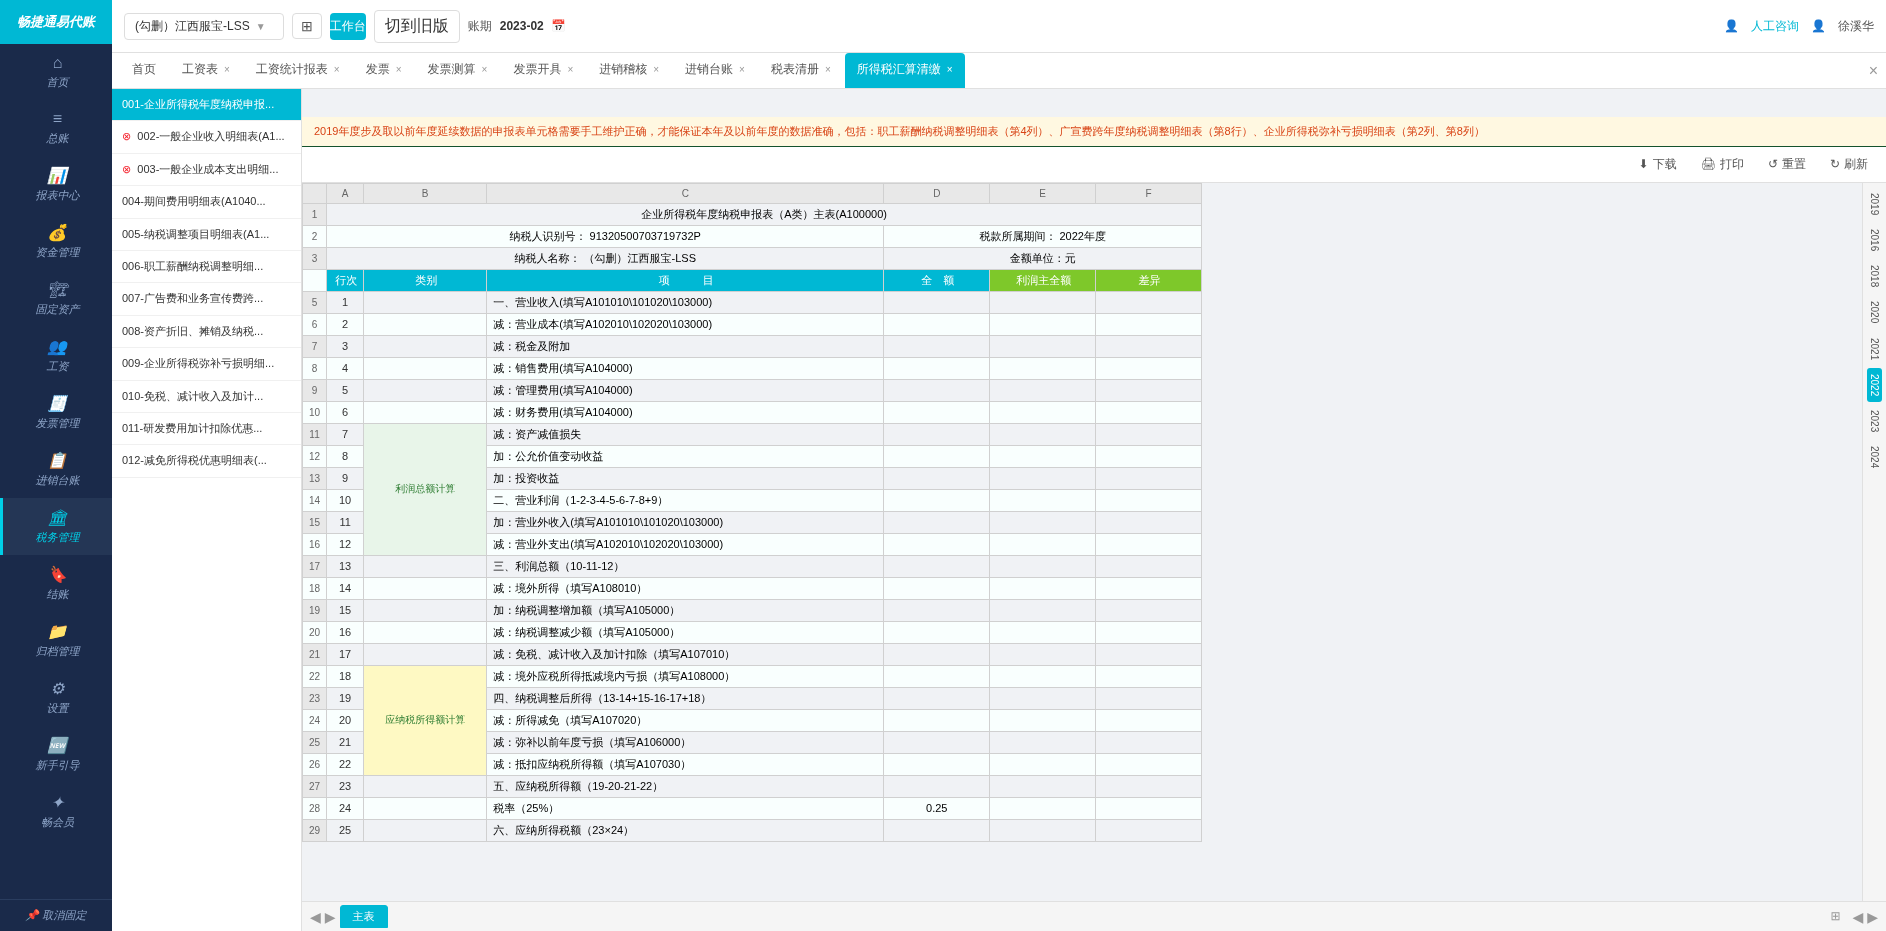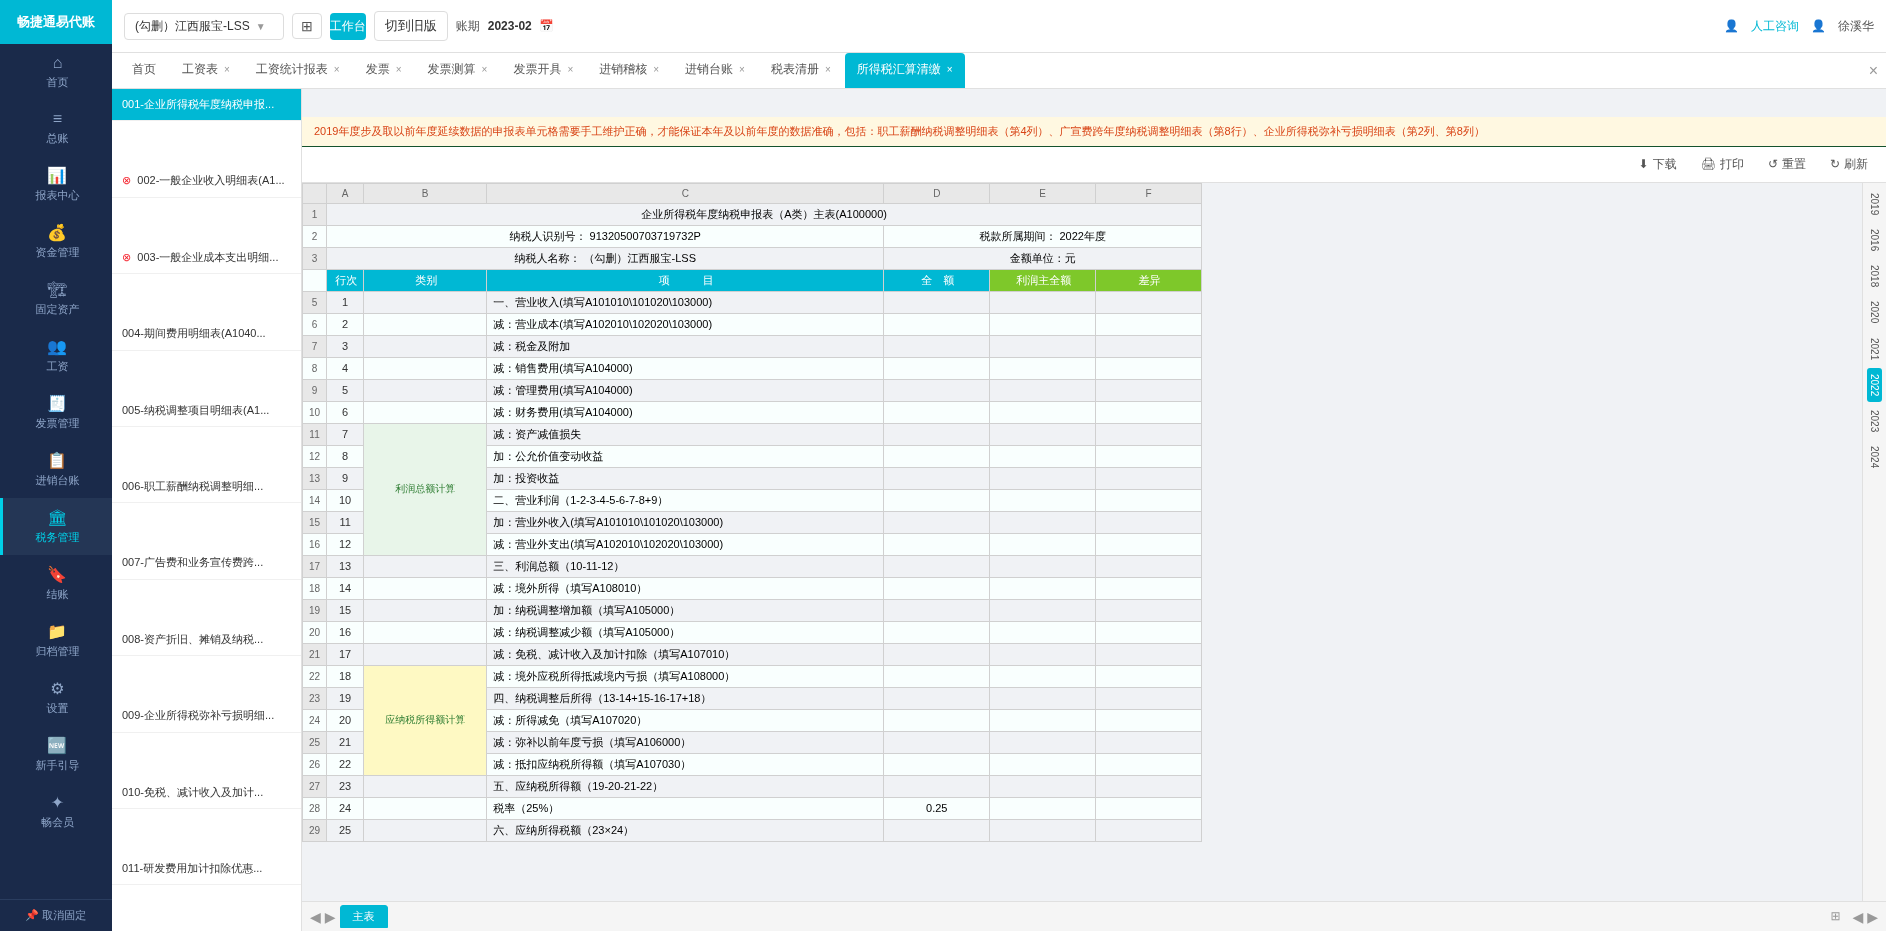--- a/index.html
+++ b/index.html
@@ -7,20 +7,21 @@
 
     
     .sidebar {
       width: 112px;
       background: #1a2a4a;
       display: flex;
       flex-direction: column;
       color: #8ea5c8;
       flex-shrink: 0;
       height: 100%;
+      font-style: italic;
     }
     .sidebar-logo {
       background: #00b8d4;
       padding: 10px 8px;
       color: #fff;
       font-size: 13px;
       font-weight: bold;
       text-align: center;
       height: 44px;
       display: flex;
@@ -99,21 +100,21 @@
       padding: 5px 0;
       font-size: 12px;
       cursor: pointer;
     }
     .topbar-outline-btn {
       background: #fff;
       color: #333;
       border: 1px solid #ddd;
       border-radius: 4px;
       padding: 5px 10px;
-      font-size: 13px;
+      font-size: 16px;
       cursor: pointer;
     }
     .topbar-right {
       margin-left: auto;
       display: flex;
       align-items: center;
       gap: 12px;
       color: #555;
       font-size: 12px;
     }
@@ -158,21 +159,20 @@
 
     
     .report-list {
       width: 190px;
       background: #fff;
       border-right: 1px solid #e0e0e0;
       display: flex;
       flex-direction: column;
       flex-shrink: 0;
       overflow-y: auto;
-      gap: 44px;
     }
     .report-list-item {
       padding: 8px 10px;
       font-size: 11px;
       color: #333;
       cursor: pointer;
       border-bottom: 1px solid #f0f0f0;
       line-height: 1.4;
     }
     .report-list-item.active { background: #00b8d4; color: #fff; }

